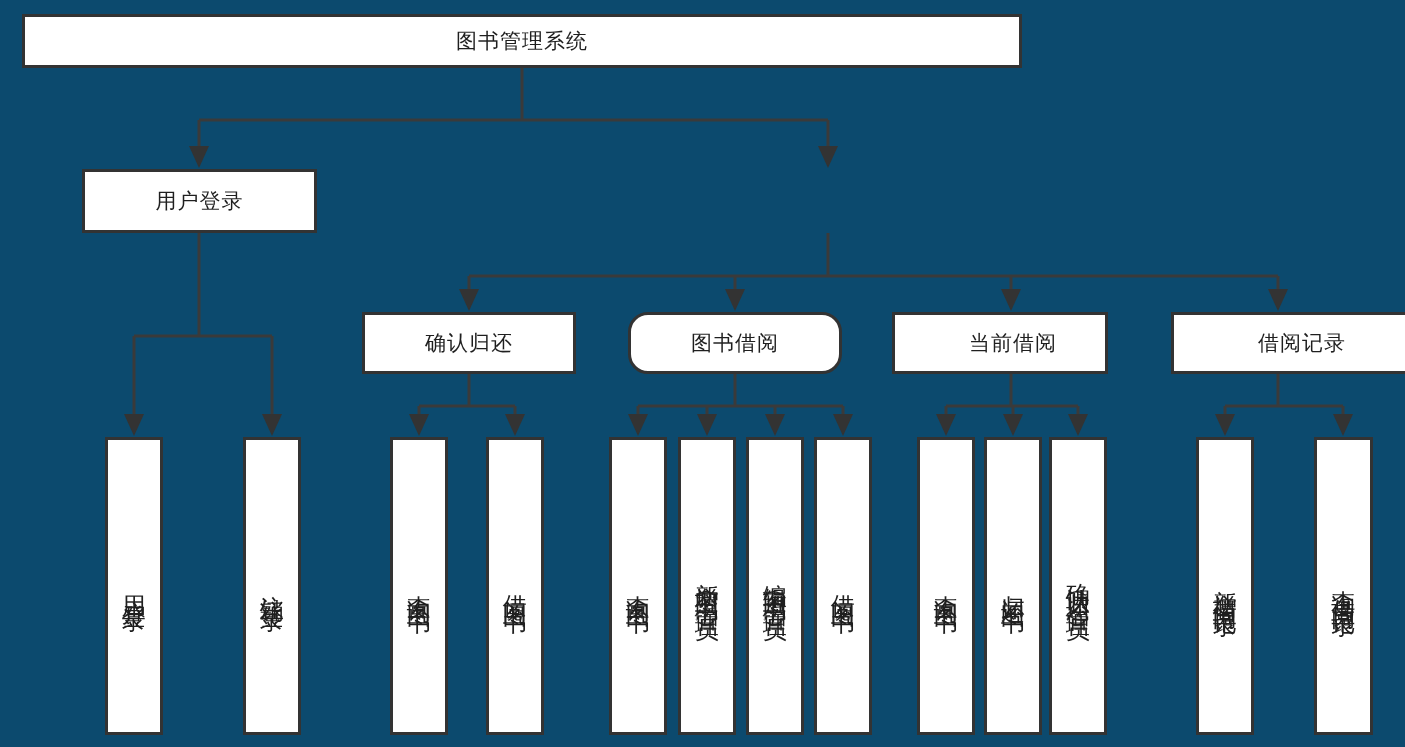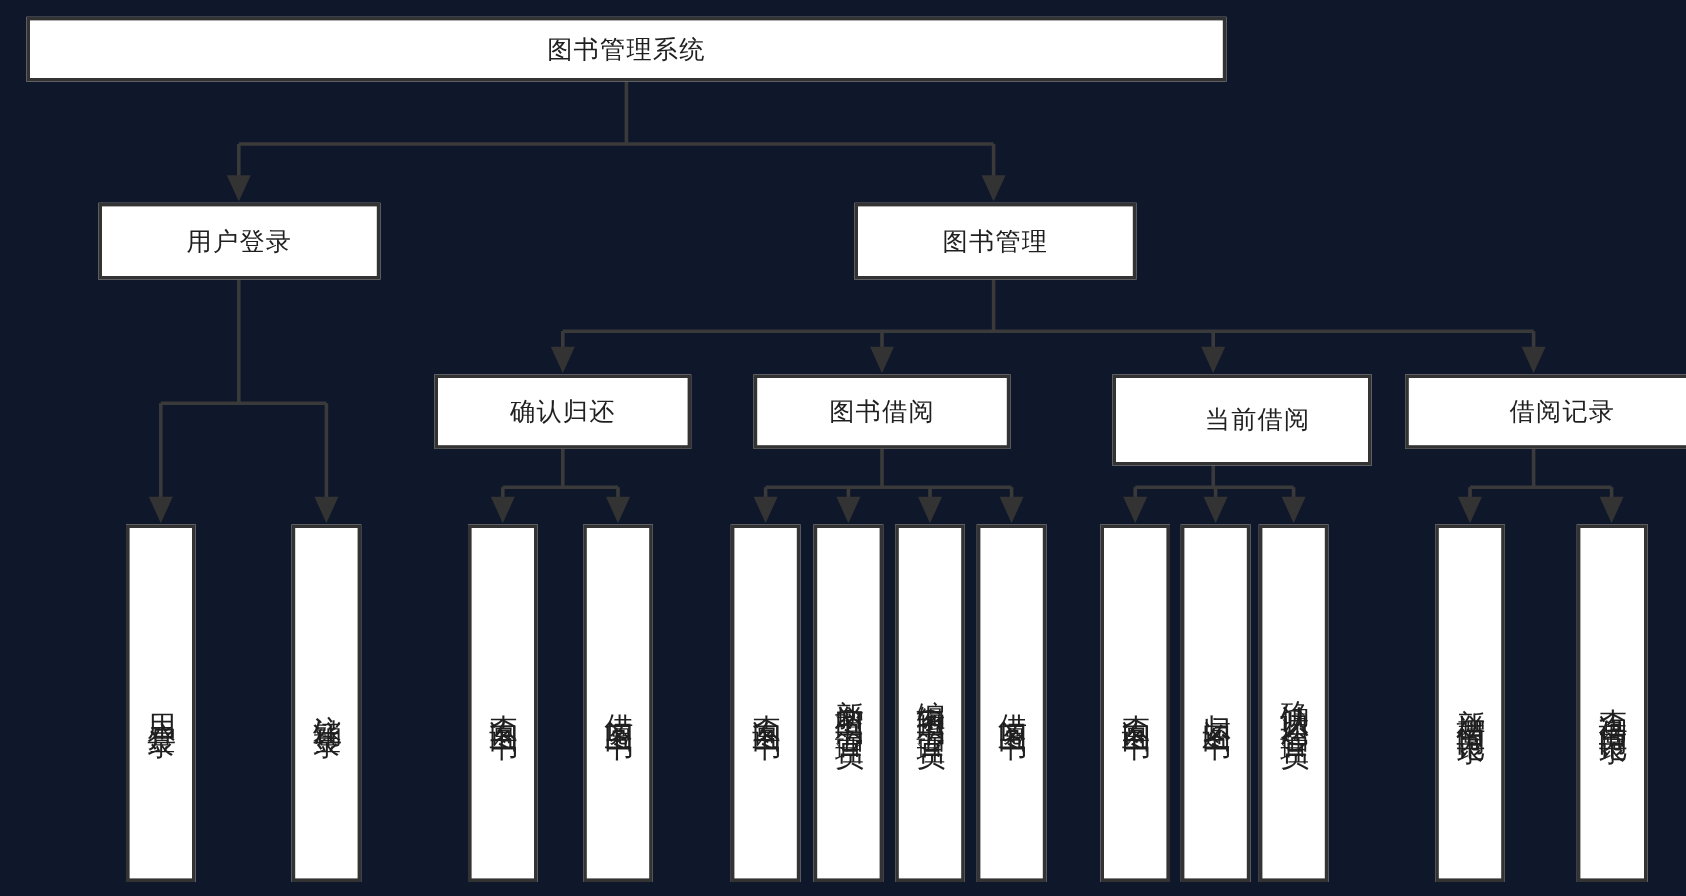--- a/index.html
+++ b/index.html
@@ -5,21 +5,21 @@
   html, body {
     margin: 0;
     padding: 0;
     background: #ffffff;
     font-family: "Liberation Sans", "DejaVu Sans", sans-serif;
   }
   #canvas {
     position: relative;
     width: 1405px;
     height: 747px;
-    background: #0f172a;
+    background: #0c4a6e;
     overflow: hidden;
   }
   #wires {
     position: absolute;
     left: 0; top: 0;
     width: 1405px;
     height: 747px;
   }
   .box {
     position: absolute;
@@ -120,31 +120,28 @@
     <polygon class="head" points="1333,414 1353,414 1343,436"></polygon>
   </svg>
 
   <div class="box hbox root-box" style="left:22px; top:14px; width:1000px; height:54px;">
     <span>图书管理系统</span>
   </div>
 
   <div class="box hbox" style="left:82px; top:169px; width:235px; height:64px;">
     <span>用户登录</span>
   </div>
-  <div class="box hbox" style="left:712px; top:169px; width:235px; height:64px;">
-    <span>图书管理</span>
-  </div>
 
   <div class="box hbox" style="left:362px; top:312px; width:214px; height:62px;">
     <span>确认归还</span>
   </div>
-  <div class="box hbox" style="left:628px; top:312px; width:214px; height:62px;">
+  <div class="box hbox" style="left:628px; top:312px; width:214px; height:62px;border-radius:20px;">
     <span>图书借阅</span>
   </div>
-  <div class="box hbox" style="left:927px; top:312px; width:216px; height:76px;padding-left:26px;">
+  <div class="box hbox" style="left:892px; top:312px; width:216px; height:62px;padding-left:26px;">
     <span>当前借阅</span>
   </div>
   <div class="box hbox" style="left:1171px; top:312px; width:262px; height:62px;">
     <span>借阅记录</span>
   </div>
 
   <div class="box vbox" style="left:105px; top:437px; width:58px; height:298px;">
     <span>用户登录</span>
   </div>
   <div class="box vbox" style="left:243px; top:437px; width:58px; height:298px;">

